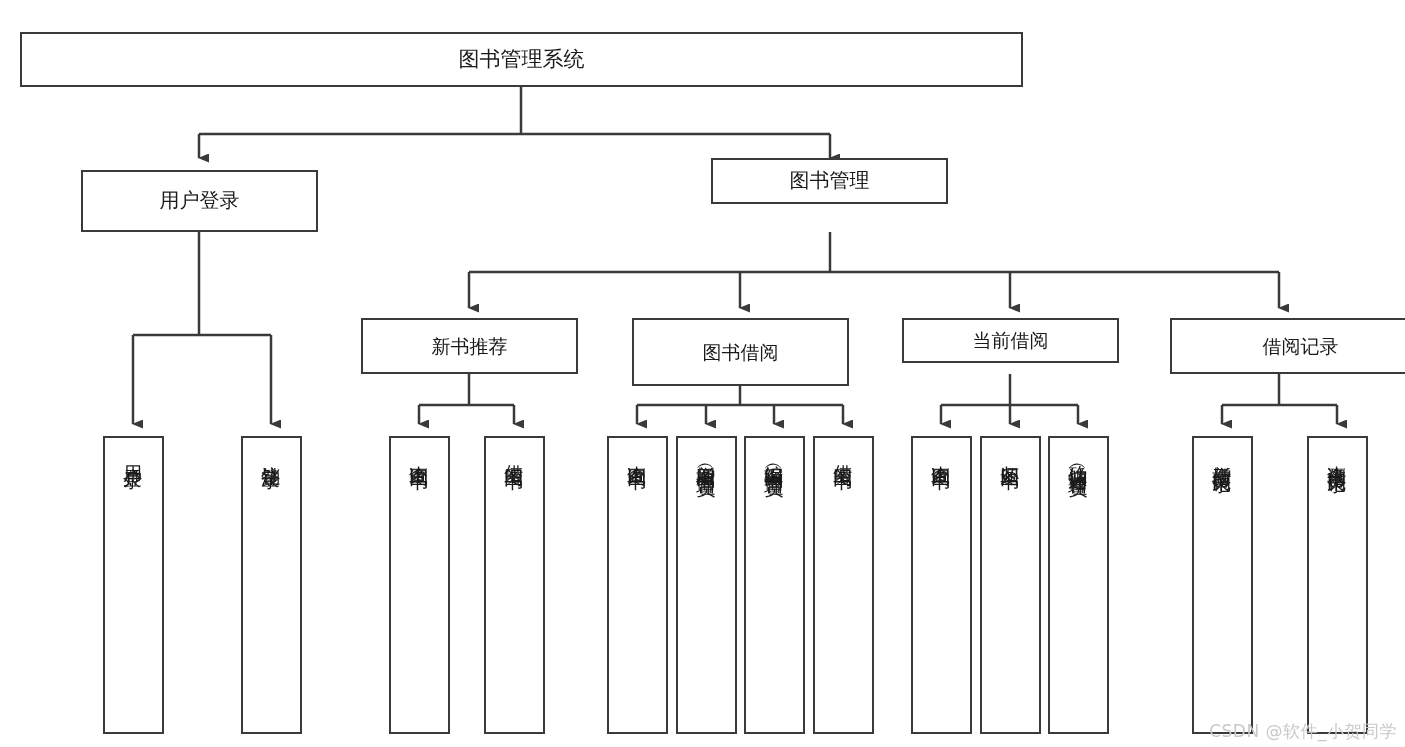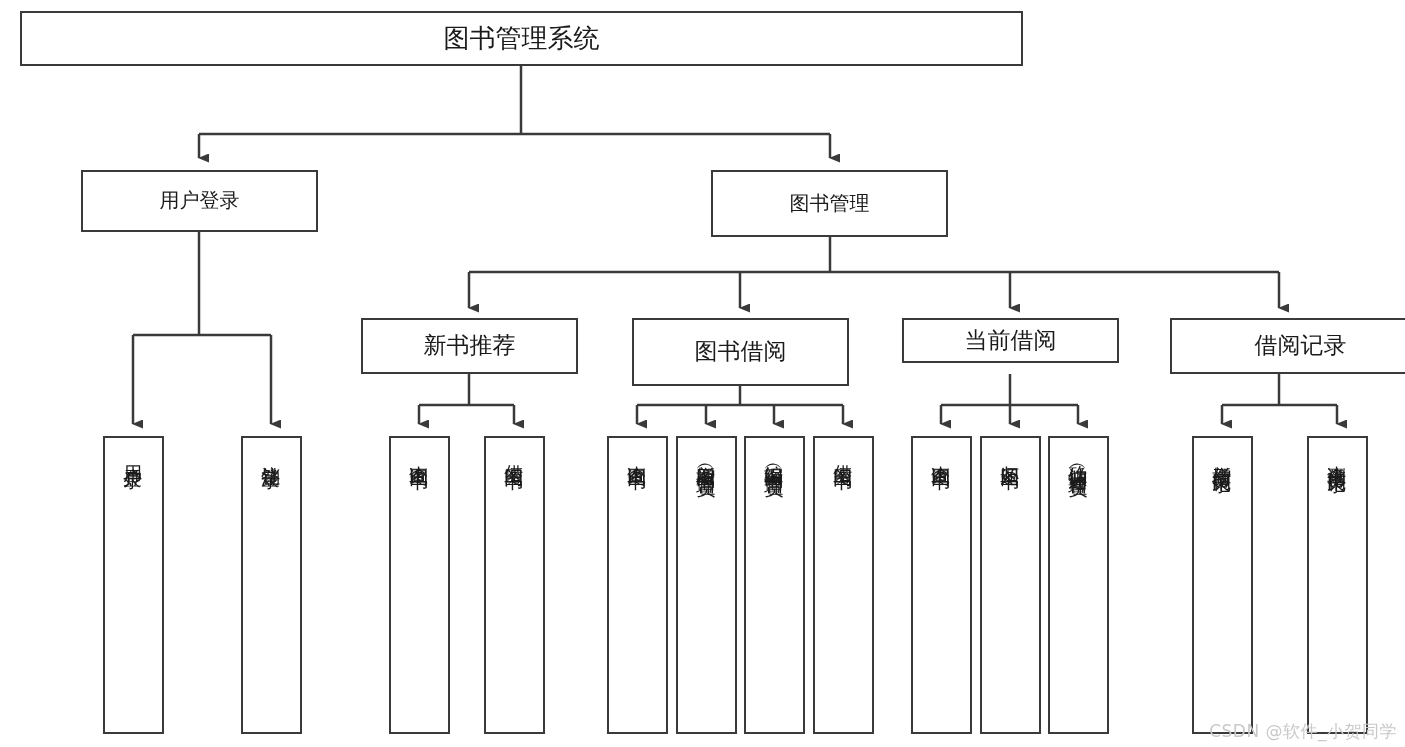--- a/index.html
+++ b/index.html
@@ -30,27 +30,28 @@
     position: absolute;
     box-sizing: border-box;
     background: #ffffff;
     border: 2px solid #3a3a3a;
     display: flex;
     align-items: center;
     justify-content: center;
     color: #1a1a1a;
   }
   .node.level1 {
-    font-size: 26px;
+    font-size: 21px;
+    margin-top: 21px;
   }
   .node.level2 {
     font-size: 20px;
   }
   .node.level3 {
-    font-size: 23px;
+    font-size: 19px;
   }
   .node.leaf {
     font-size: 19px;
     align-items: flex-start;
     justify-content: center;
     padding-top: 12px;
   }
   .node-label {
     line-height: 1.28;
     white-space: nowrap;
@@ -140,21 +141,21 @@
     </g>
   </svg>
 
   <div class="node level1" style="left:20px; top:11px; width:1003px; height:55px;">
     <span class="node-label">图书管理系统</span>
   </div>
 
   <div class="node level2" style="left:81px; top:170px; width:237px; height:62px;">
     <span class="node-label">用户登录</span>
   </div>
-  <div class="node level2" style="left:711px; top:170px; width:237px; height:67px;">
+  <div class="node level2" style="left:711px; top:158px; width:237px; height:46px;">
     <span class="node-label">图书管理</span>
   </div>
 
   <div class="node level3" style="left:361px; top:318px; width:217px; height:56px;">
     <span class="node-label">新书推荐</span>
   </div>
   <div class="node level3" style="left:632px; top:318px; width:217px; height:68px;">
     <span class="node-label">图书借阅</span>
   </div>
   <div class="node level3" style="left:902px; top:318px; width:217px; height:45px;">

